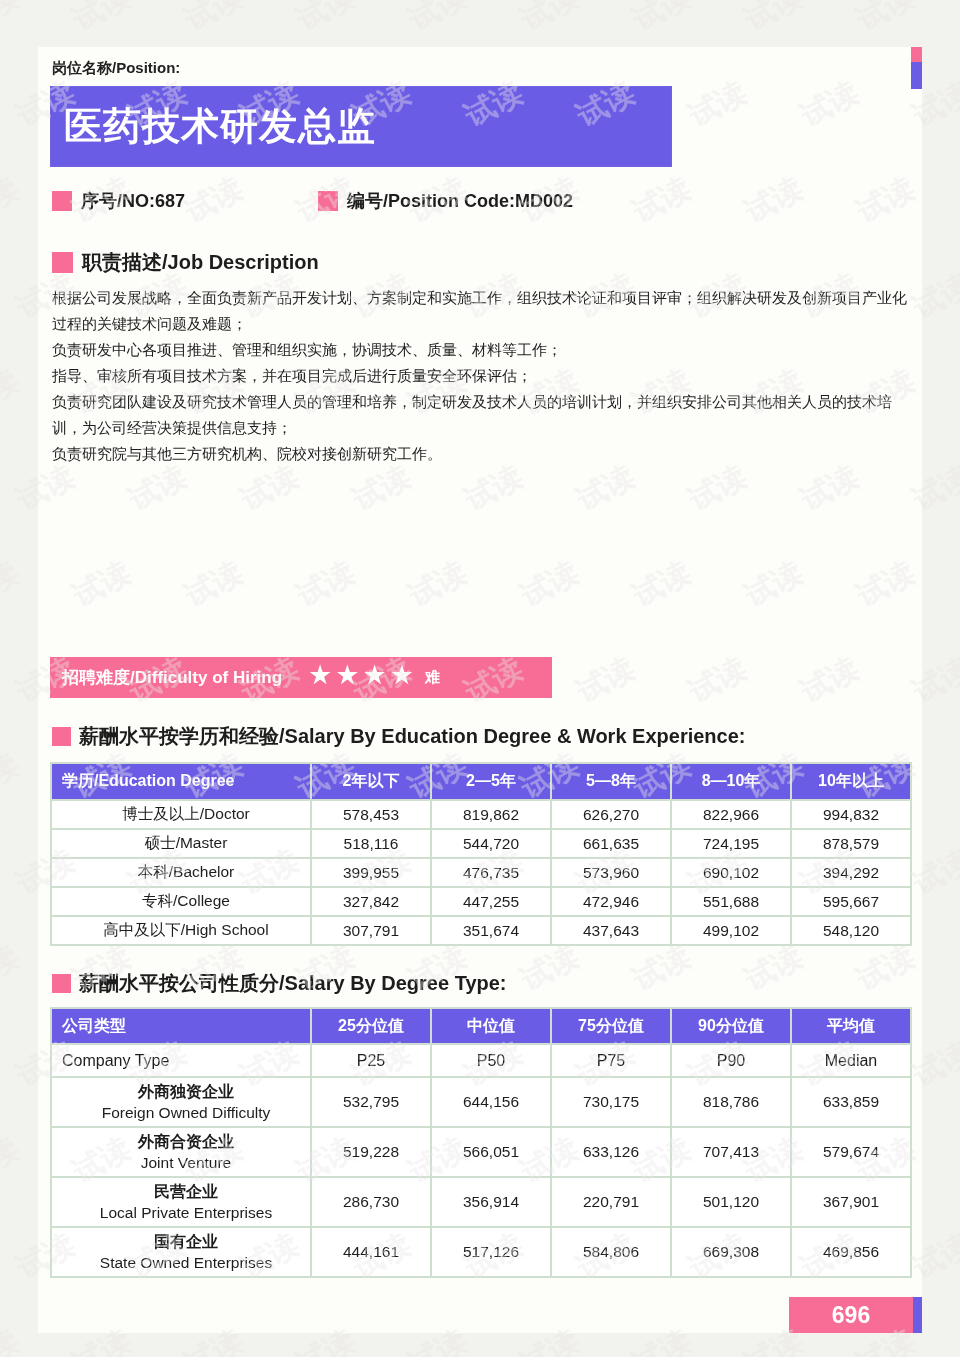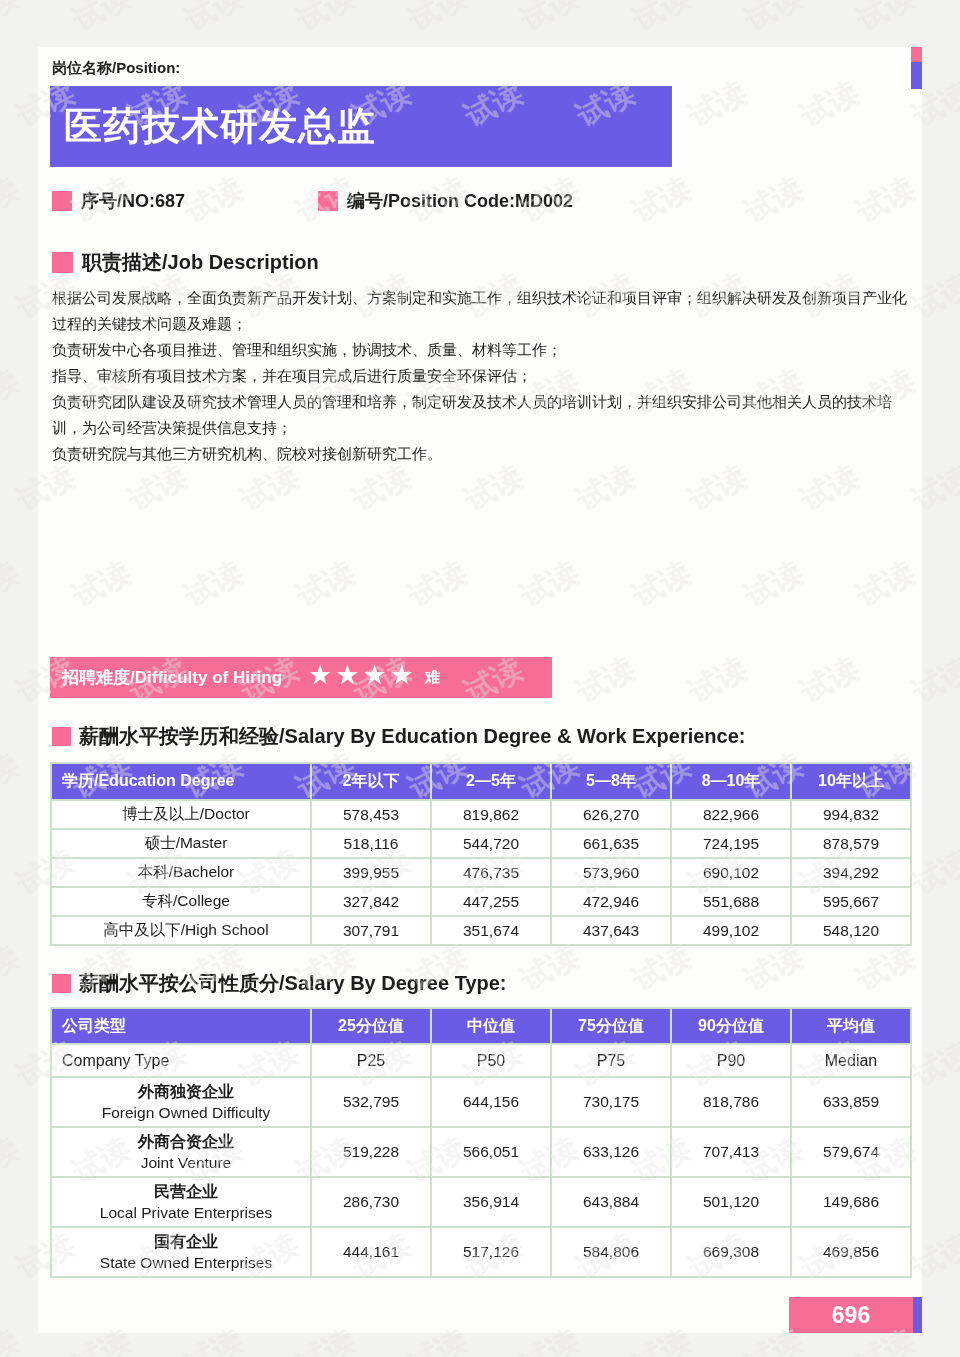--- a/index.html
+++ b/index.html
@@ -280,23 +280,23 @@
         <td>707,413</td>
         <td>579,674</td>
       </tr>
       <tr class="data">
         <td class="lbl2">
           <div class="cn">民营企业</div>
           <div class="en">Local Private Enterprises</div>
         </td>
         <td>286,730</td>
         <td>356,914</td>
-        <td>643,884</td>
+        <td>220,791</td>
         <td>501,120</td>
-        <td>149,686</td>
+        <td>367,901</td>
       </tr>
       <tr class="data">
         <td class="lbl2">
           <div class="cn">国有企业</div>
           <div class="en">State Owned Enterprises</div>
         </td>
         <td>444,161</td>
         <td>517,126</td>
         <td>584,806</td>
         <td>669,308</td>

